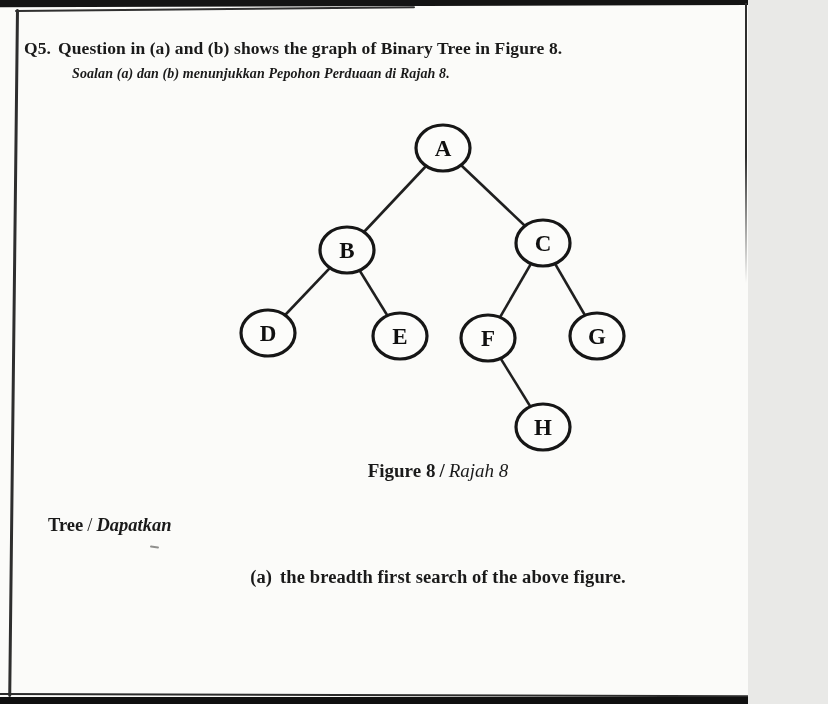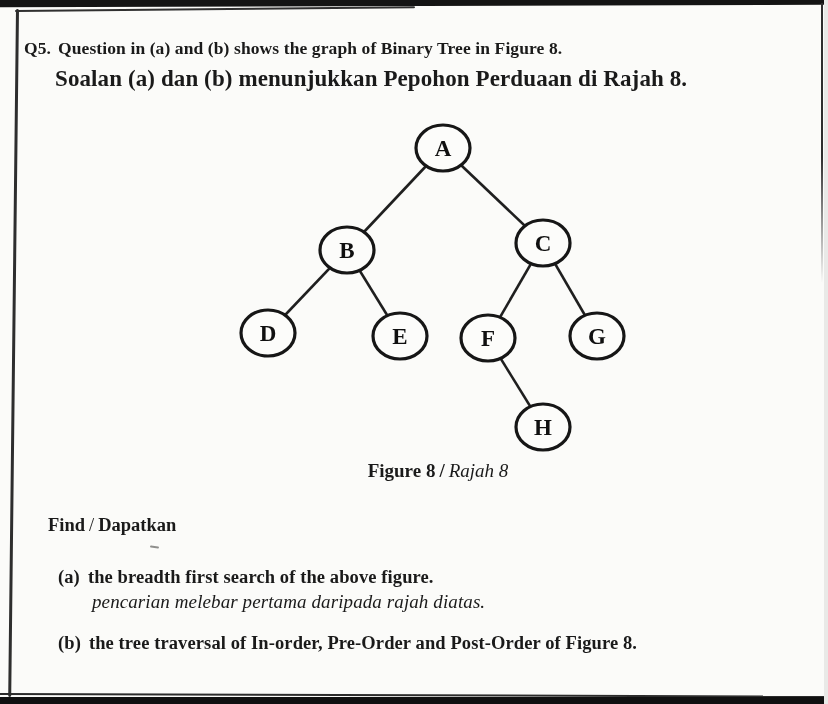--- a/index.html
+++ b/index.html
@@ -1,52 +1,52 @@
 <!DOCTYPE html>
 <html><head>
 <meta charset="utf-8">
 <style>
   html,body{margin:0;padding:0;background:#e9e9e7;}
   .page{
     position:relative;
-    width:824px;height:704px;
+    width:748px;height:704px;
     background:#fbfbf9;
     overflow:hidden;
     font-family:"Liberation Serif", serif;
     color:#1a1a1a;
   }
   
   .top-edge{position:absolute;top:-2px;left:-6px;width:840px;height:8px;background:#141414;transform:rotate(-0.18deg);}
   .bottom-bar{position:absolute;bottom:0;left:0;width:828px;height:7px;background:#101010;}
   .bottom-line{position:absolute;bottom:9px;left:0;width:828px;height:2px;background:#2b2b2b;transform:rotate(0.18deg);transform-origin:left center;}
   .border-left{position:absolute;top:9px;left:16px;width:2.5px;height:688px;background:#2e2e2e;transform:rotate(0.65deg);transform-origin:top center;border-radius:2px;}
   .border-top{position:absolute;top:10px;left:15px;width:400px;height:2px;background:#303030;transform:rotate(-0.55deg);transform-origin:left center;border-radius:2px;}
   .right-edge{position:absolute;top:3px;right:1px;width:2px;height:280px;background:linear-gradient(#2e2e2e 55%, rgba(46,46,46,0));}
   .artifact-dash{position:absolute;left:150px;top:546px;width:9px;height:2px;background:#8f8f8d;transform:rotate(7deg);border-radius:1px;}
   
   .title-block{position:absolute;left:24px;top:38px;width:760px;}
   .title-en{font-weight:bold;font-size:17.5px;letter-spacing:0.1px;}
   .q-no{margin-right:7px;}
-  .title-ms{margin-top:7px;margin-left:31px;font-weight:bold;font-size:23px;letter-spacing:0.1px;}
+  .title-ms{margin-top:7px;margin-left:48px;font-style:italic;font-weight:bold;font-size:14px;letter-spacing:0.1px;}
   
   .tree-svg{position:absolute;left:0;top:0;}
   .edge{stroke:#1f1f1f;stroke-width:2.6;}
   .node-circle{fill:#fcfcfa;stroke:#161616;stroke-width:3.2;}
   .node-label{font-family:"Liberation Serif",serif;font-size:23px;font-weight:bold;fill:#101010;text-anchor:middle;}
   .figure-caption{position:absolute;left:298px;top:460px;width:280px;text-align:center;font-size:19px;}
   .cap-en{font-weight:bold;}
   .cap-sep{font-weight:bold;margin:0 4px;}
   .cap-ms{font-style:italic;}
   
   .find-line{position:absolute;left:48px;top:515px;font-size:18.5px;}
   .find-en{font-weight:bold;}
   .find-sep{margin:0 4px;}
-  .find-ms{font-weight:bold;}
+  .find-ms{font-style:italic;font-weight:bold;}
   .q-item{position:absolute;left:58px;width:760px;}
-  .q-item.qa{top:567px;}
+  .q-item.qa{top:567px;text-align:center;}
   .q-item.qb{top:633px;}
   .q-en{font-weight:bold;font-size:18.5px;letter-spacing:0.1px;}
   .q-label{margin-right:8px;}
   .q-ms{margin-top:3px;margin-left:34px;font-style:italic;font-size:19px;letter-spacing:0.1px;}
 </style>
 </head>
 <body>
 
 <div class="page">
 
@@ -89,29 +89,25 @@
       <text x="597" y="344" class="node-label">G</text>
       <ellipse cx="543" cy="427" rx="27" ry="23" class="node-circle"></ellipse>
       <text x="543" y="435" class="node-label">H</text>
     </svg>
 
   <div class="figure-caption">
     <span class="cap-en">Figure 8</span><span class="cap-sep">/</span><span class="cap-ms">Rajah 8</span>
   </div>
 
   <div class="find-line">
-    <span class="find-en">Find</span><span class="find-sep">/</span><span class="find-ms">Dapatkan</span>
+    <span class="find-en">Tree</span><span class="find-sep">/</span><span class="find-ms">Dapatkan</span>
   </div>
 
   <div class="q-item qa">
     <div class="q-en">
       <span class="q-label">(a)</span><span>the breadth first search of the above figure.</span>
     </div>
-    <div class="q-ms">pencarian melebar pertama daripada rajah diatas.</div>
   </div>
 
   <div class="q-item qb">
-    <div class="q-en">
-      <span class="q-label">(b)</span><span>the tree traversal of In-order, Pre-Order and Post-Order of Figure 8.</span>
-    </div>
   </div>
 
 </div>
 
 </body></html>

